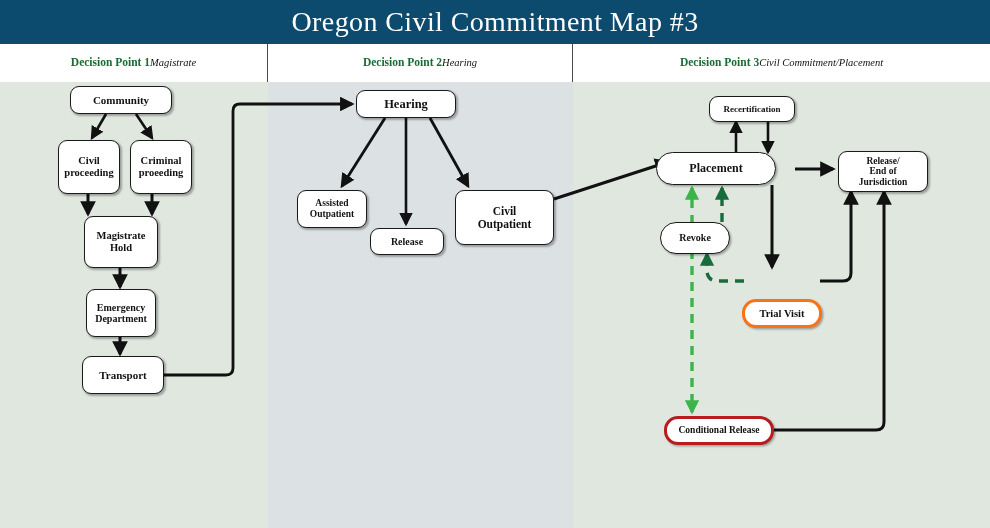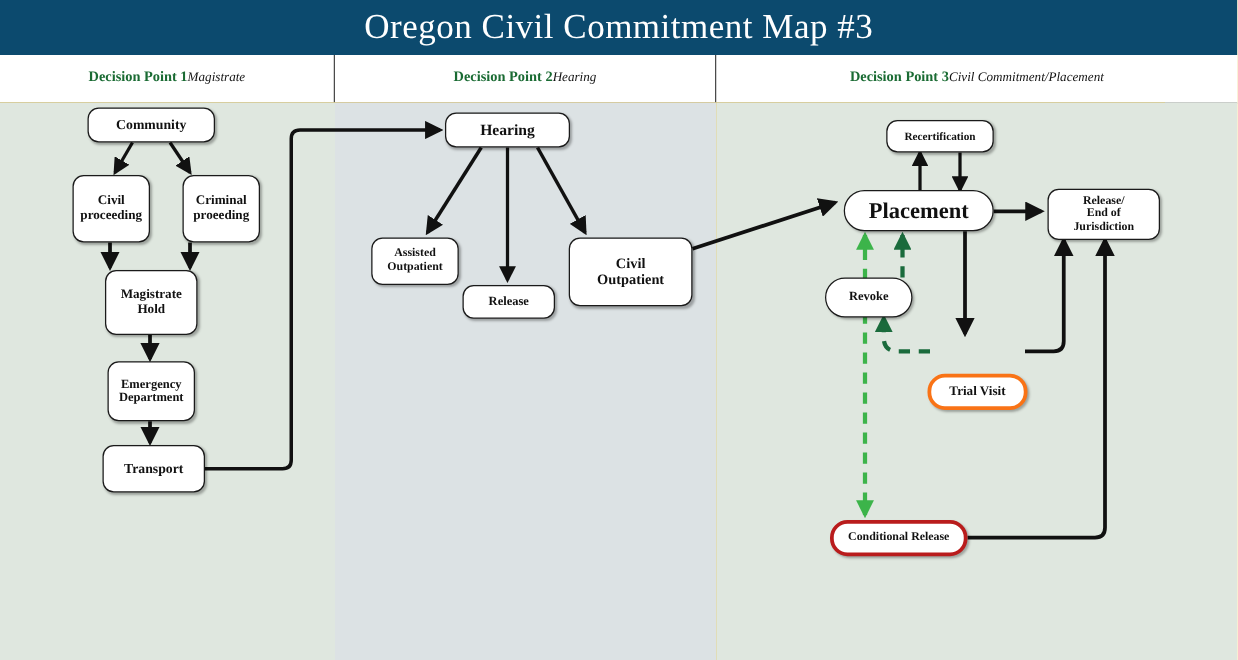--- a/index.html
+++ b/index.html
@@ -35,21 +35,21 @@
     color:#1a6b33;font-weight:bold;font-size:11.5px;
     font-family:"Liberation Serif", serif;line-height:1.15;
   }
   .dp-sub{
     color:#111111;font-style:italic;font-size:10.5px;
     font-family:"Liberation Serif", serif;line-height:1.15;
   }
   
   #canvas{
     position:absolute;left:0;top:82px;width:932px;height:446px;
-    background:#eab308;
+    background:#1d4ed8;
   }
   .colbg{position:absolute;top:0;height:446px;}
   #bg-col1{left:0;width:268px;background:#dfe7df;}
   #bg-col2{left:268px;width:305px;background:#dce2e4;}
   #bg-col3{left:573px;width:417px;background:#dfe7df;}
   #svglayer{position:absolute;left:0;top:0;width:990px;height:446px;}
   
   .node{
     position:absolute;background:#ffffff;
     border:1.6px solid #1a1a1a;border-radius:9px;
@@ -150,21 +150,21 @@
 
     <div class="node" style="left:70px;top:4px;width:102px;height:28px;font-size:11px;">
       <span>Community</span>
     </div>
 
     <div class="node" style="left:58px;top:58px;width:62px;height:54px;font-size:10.5px;flex-direction:column;">
       <span>Civil</span>
       <span>proceeding</span>
     </div>
 
-    <div class="node" style="left:146px;top:58px;width:62px;height:54px;font-size:10.5px;flex-direction:column;">
+    <div class="node" style="left:130px;top:58px;width:62px;height:54px;font-size:10.5px;flex-direction:column;">
       <span>Criminal</span>
       <span>proeeding</span>
     </div>
 
     <div class="node" style="left:84px;top:134px;width:74px;height:52px;font-size:10.5px;flex-direction:column;">
       <span>Magistrate</span>
       <span>Hold</span>
     </div>
 
     <div class="node" style="left:86px;top:207px;width:70px;height:48px;font-size:10px;flex-direction:column;">
@@ -191,21 +191,21 @@
 
     <div class="node" style="left:455px;top:108px;width:99px;height:55px;font-size:11.5px;flex-direction:column;">
       <span>Civil</span>
       <span>Outpatient</span>
     </div>
 
     <div class="node" style="left:709px;top:14px;width:86px;height:26px;font-size:9px;">
       <span>Recertification</span>
     </div>
 
-    <div class="node" style="left:675px;top:70px;width:120px;height:33px;border-radius:17px;font-size:18px;">
+    <div class="node" style="left:656px;top:70px;width:120px;height:33px;border-radius:17px;font-size:12px;">
       <span>Placement</span>
     </div>
 
     <div class="node" style="left:838px;top:69px;width:90px;height:41px;font-size:9.5px;flex-direction:column;">
       <span>Release/</span>
       <span>End of</span>
       <span>Jurisdiction</span>
     </div>
 
     <div class="node" style="left:660px;top:140px;width:70px;height:32px;border-radius:16px;font-size:10px;">

